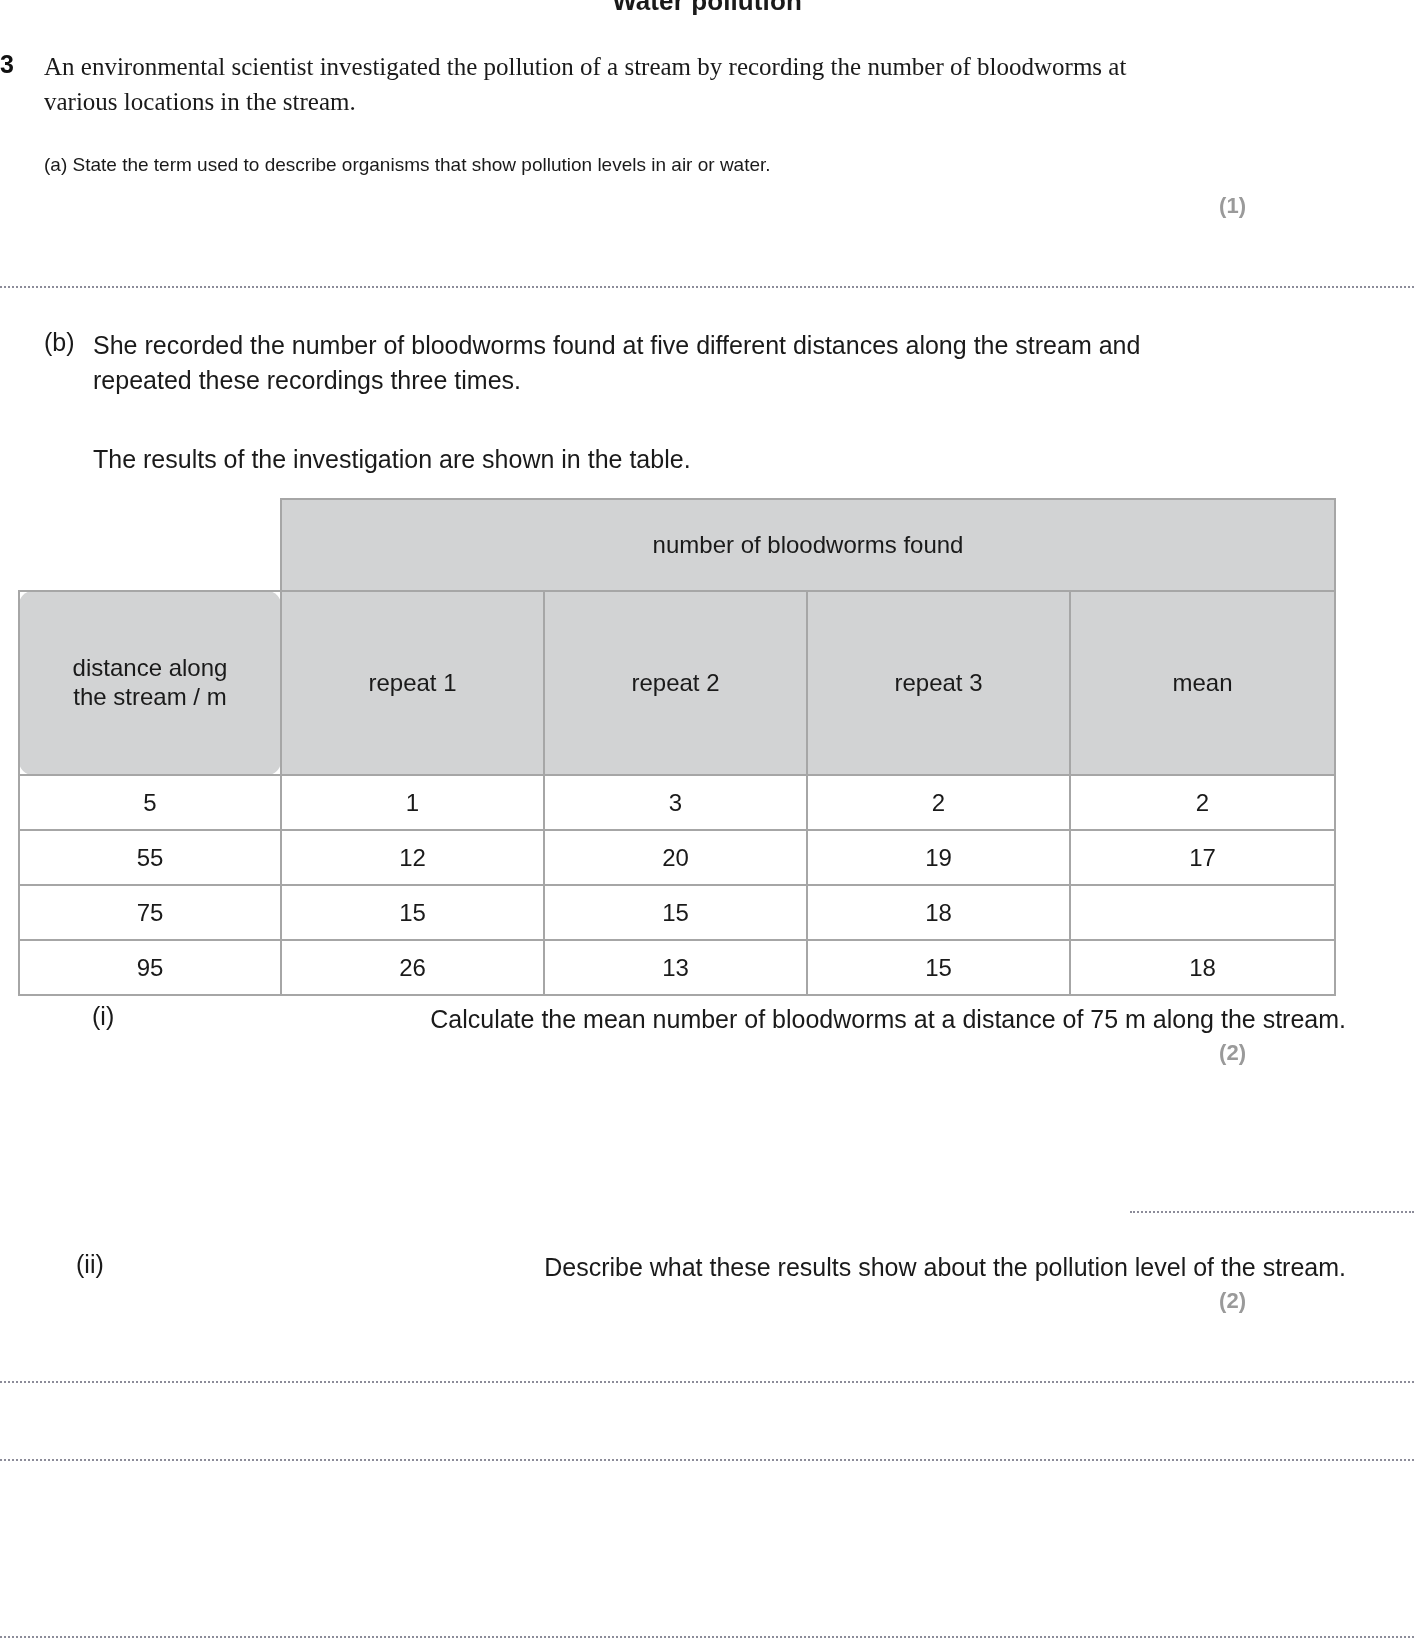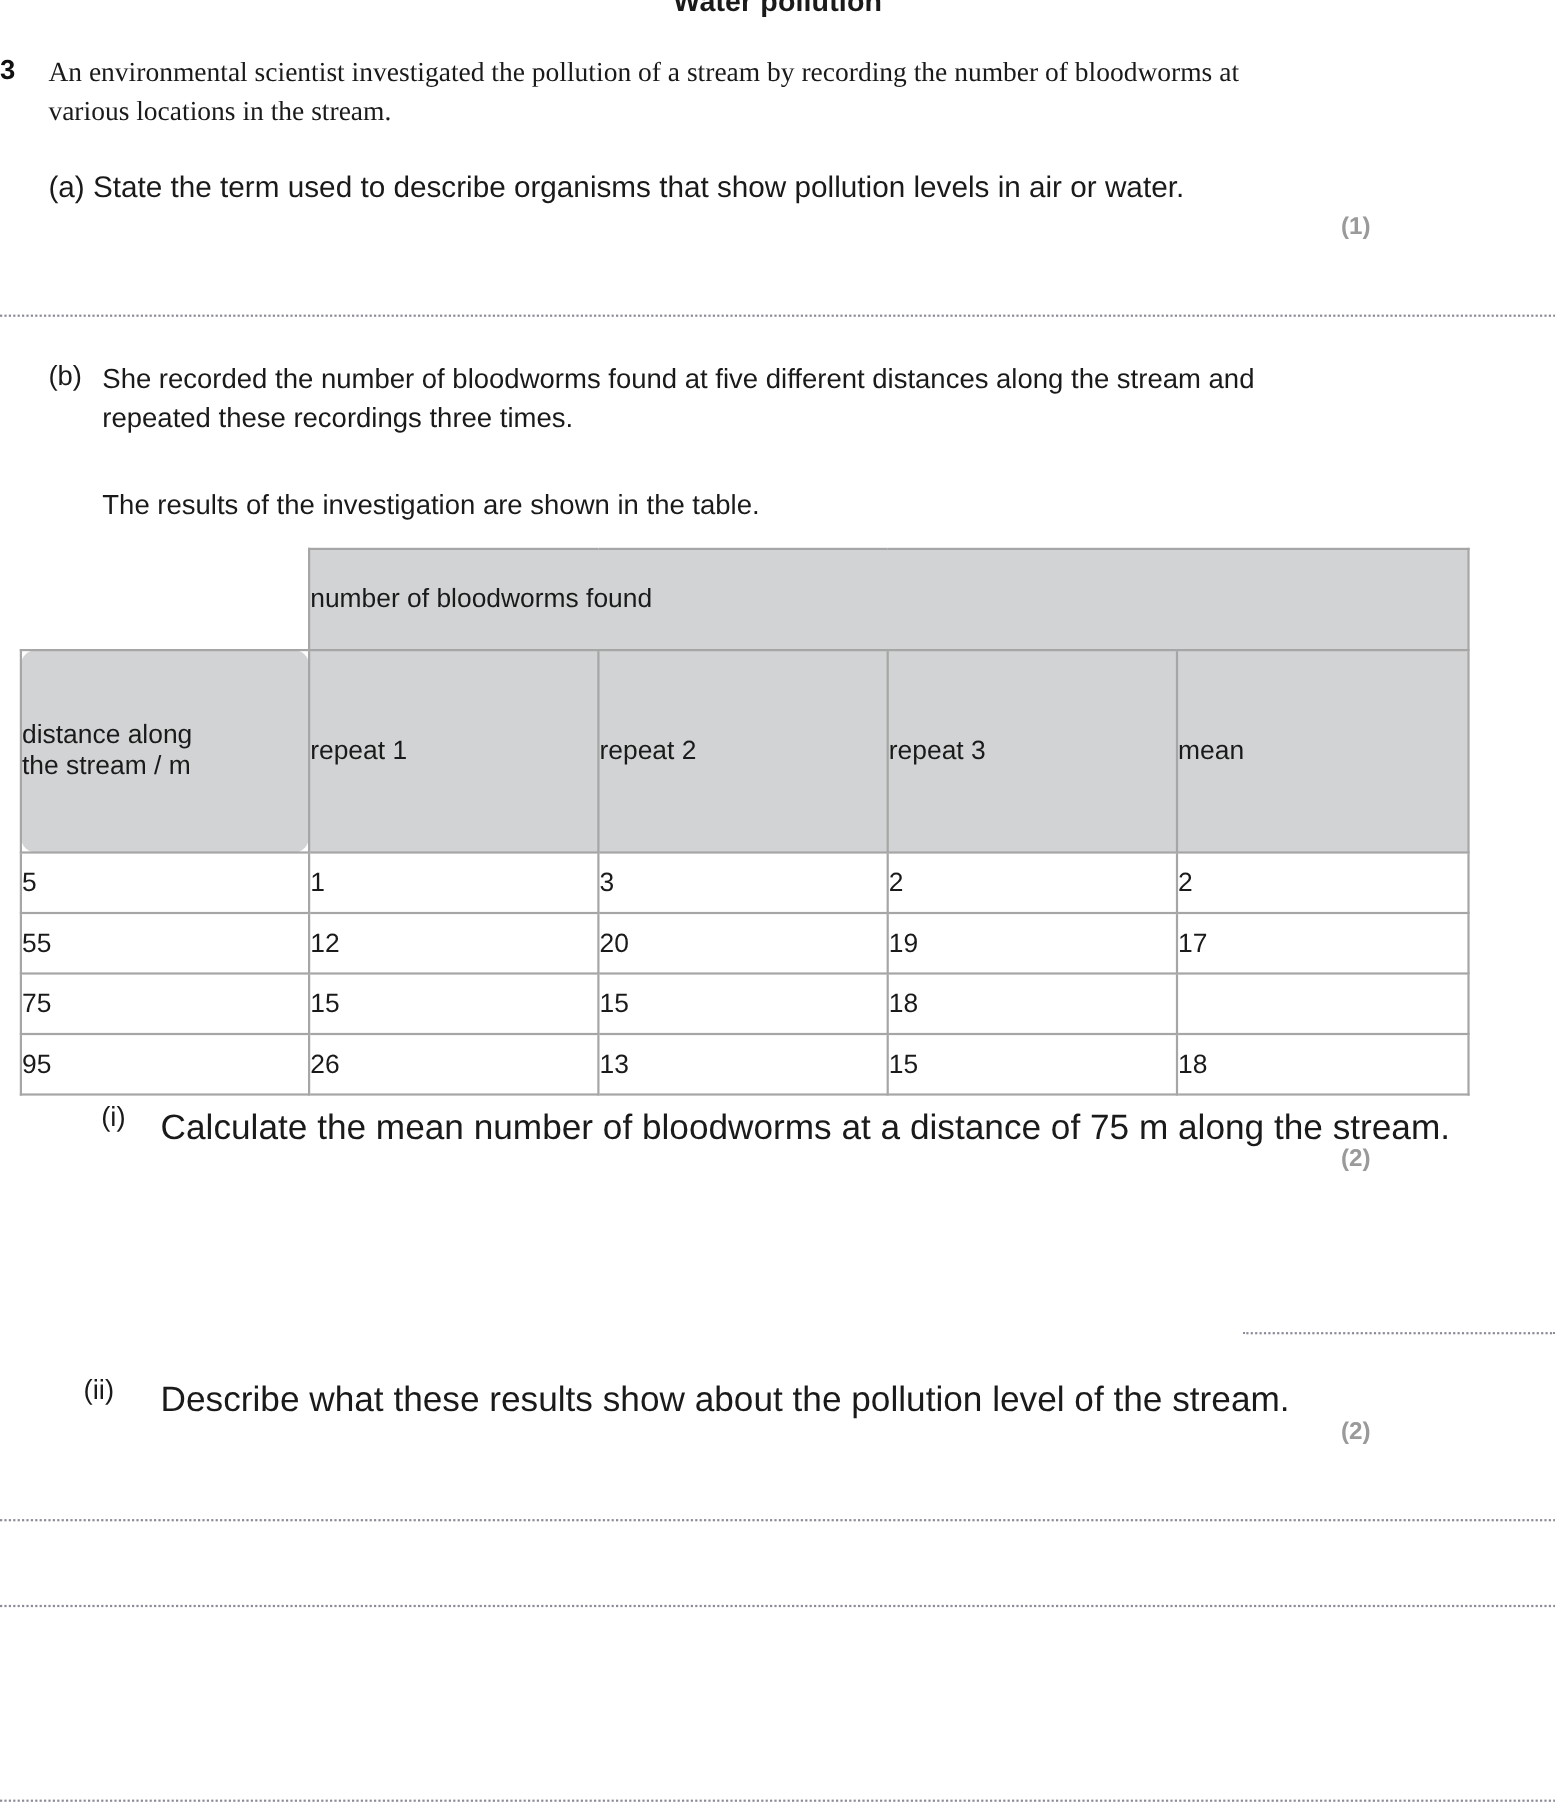--- a/index.html
+++ b/index.html
@@ -48,21 +48,21 @@
     line-height: 1.38;
     color: #1a1a1a;
     font-family: Liberation Serif, serif;
   }
 
   .part-a {
     position: absolute;
     left: 44px;
     top: 152px;
     width: 1200px;
-    font-size: 27px;
+    font-size: 19px;
     line-height: 1.38;
   }
 
   .marks {
     position: absolute;
     font-size: 22px;
     font-weight: bold;
     color: #9a9a9a;
     text-align: right;
   }
@@ -115,20 +115,21 @@
     width: 1316px;
   }
   table.results {
     border-collapse: collapse;
     width: 1316px;
     table-layout: fixed;
     font-size: 23px;
   }
   table.results td, table.results th {
     border: 2px solid #a6a6a6;
+    text-align: center;
     vertical-align: middle;
     font-weight: normal;
     padding: 0;
   }
   .blank-corner {
     border: none !important;
     background: #ffffff;
   }
   .hdr {
     background: #d2d3d4;
@@ -162,23 +163,24 @@
   col.c-rep    { width: 263px; }
   col.c-mean   { width: 265px; }
 
   
   .sub-label {
     position: absolute;
     font-size: 25px;
   }
   .sub-text {
     position: absolute;
-    font-size: 32px;
+    font-size: 25px;
     line-height: 1.38;
     width: 1200px;
+    text-align: right;
   }
   .sub-i-label  { left: 92px;  top: 1002px; }
   .sub-i-text   { left: 146px; top: 1002px; }
   .sub-ii-label { left: 76px;  top: 1250px; }
   .sub-ii-text  { left: 146px; top: 1250px; }
 </style>
 </head>
 <body>
 
 <div class="page-title">Water pollution</div>

